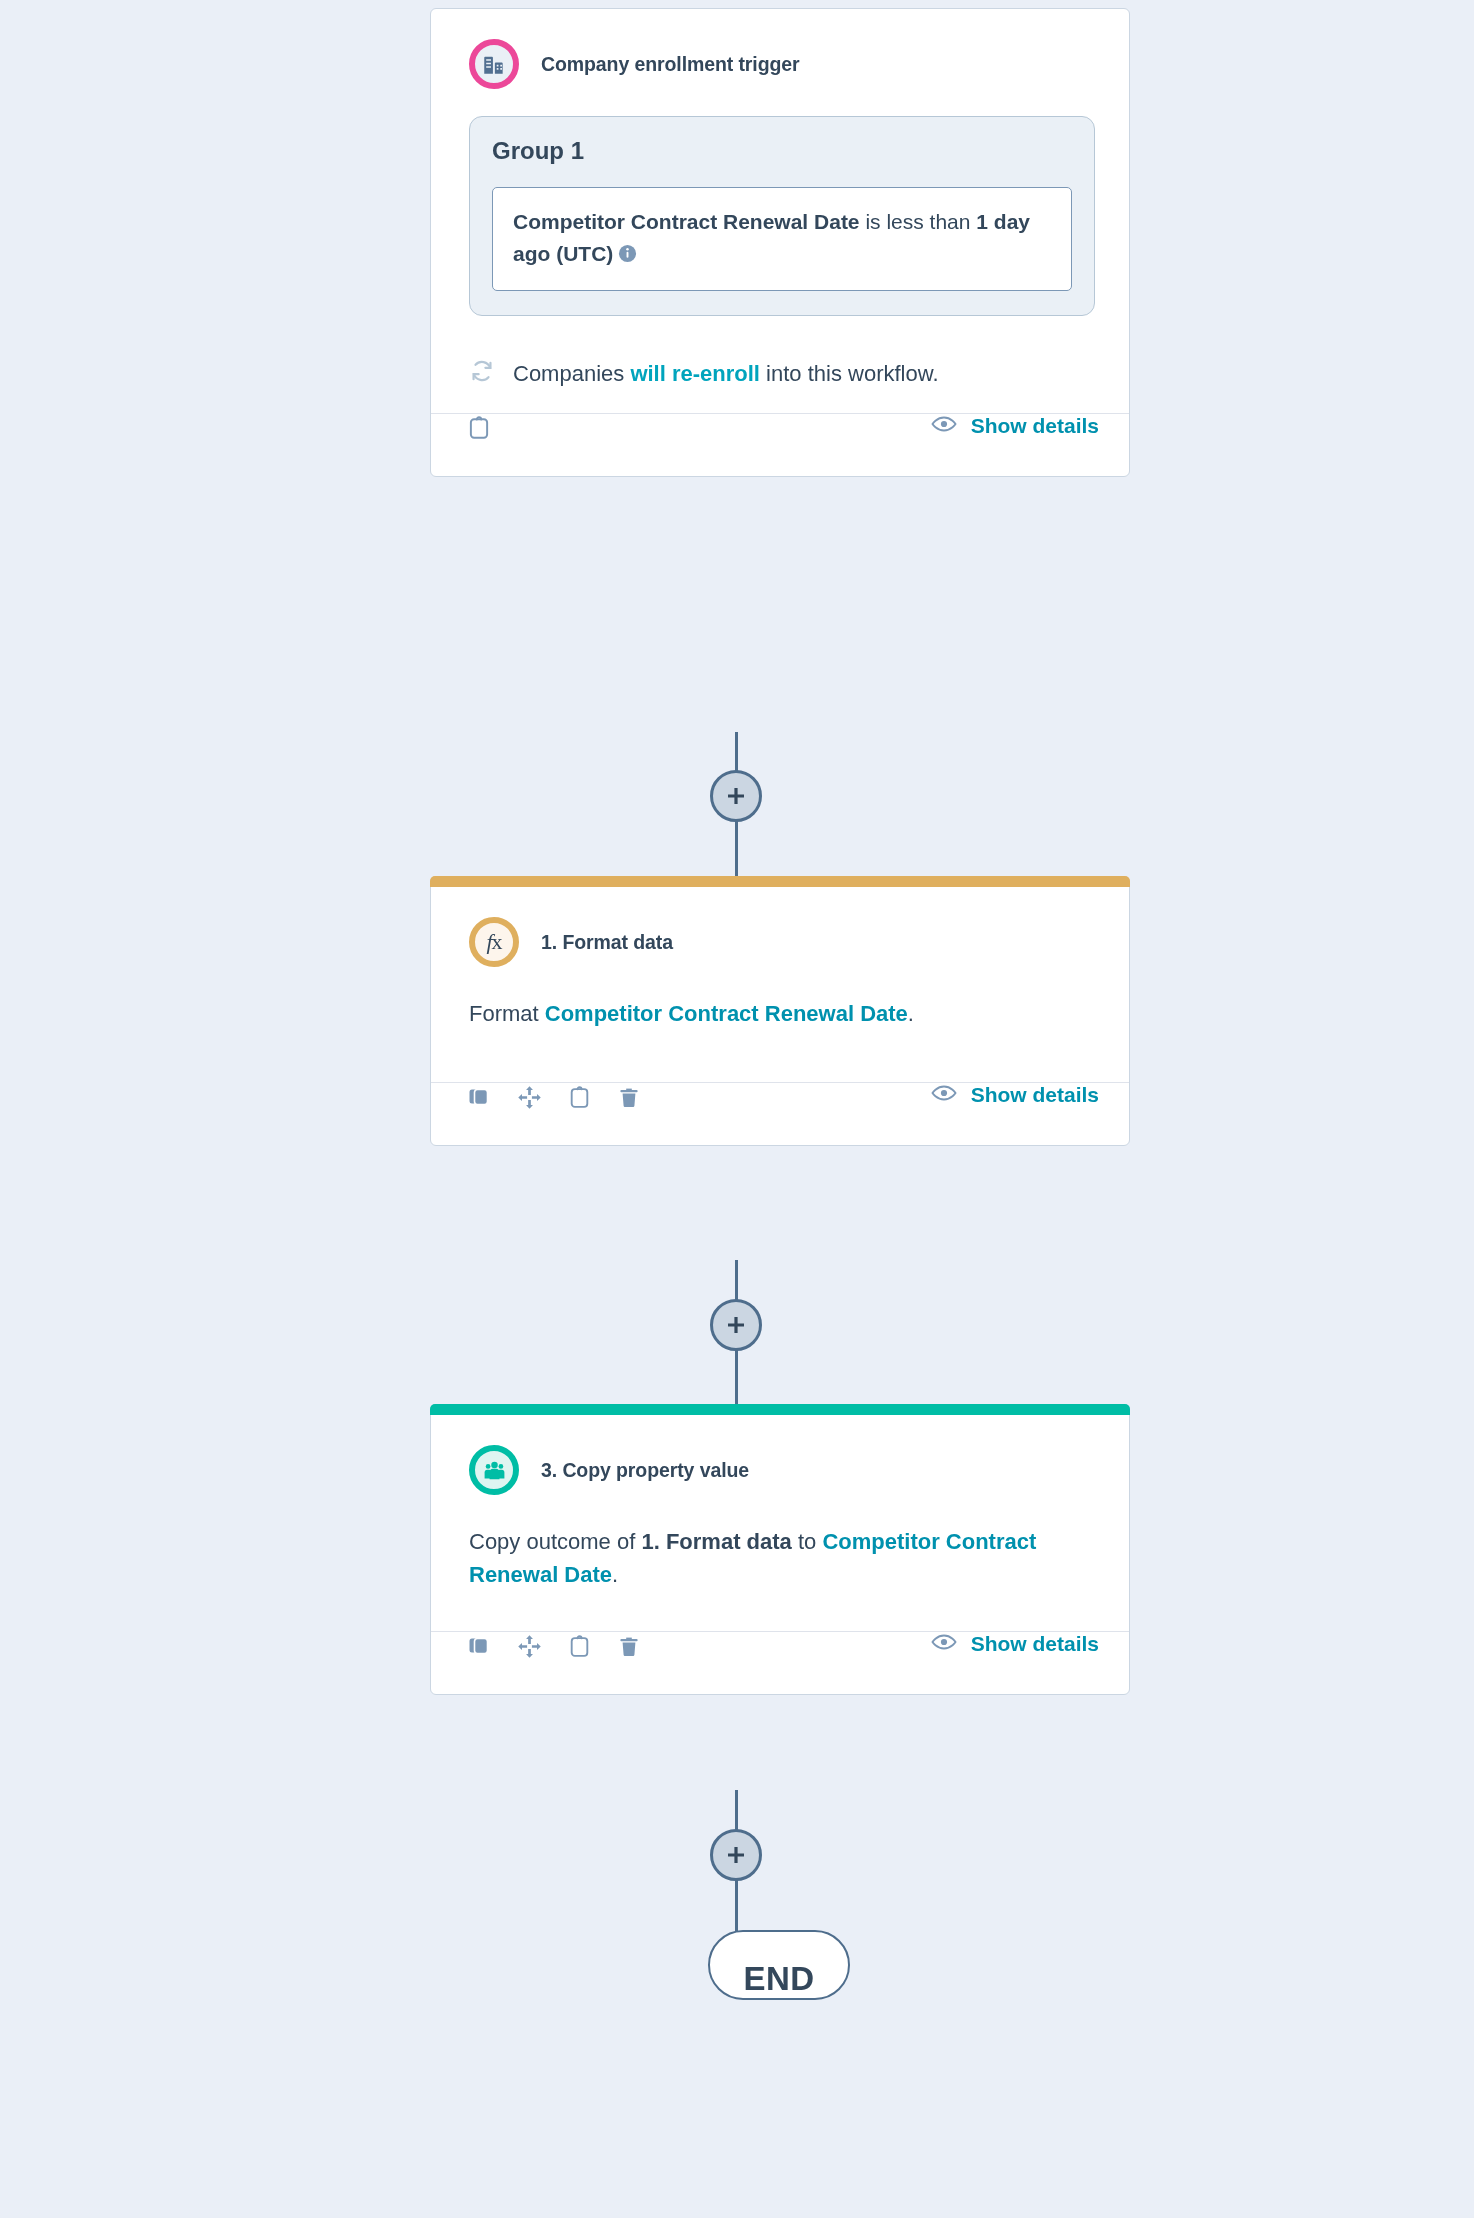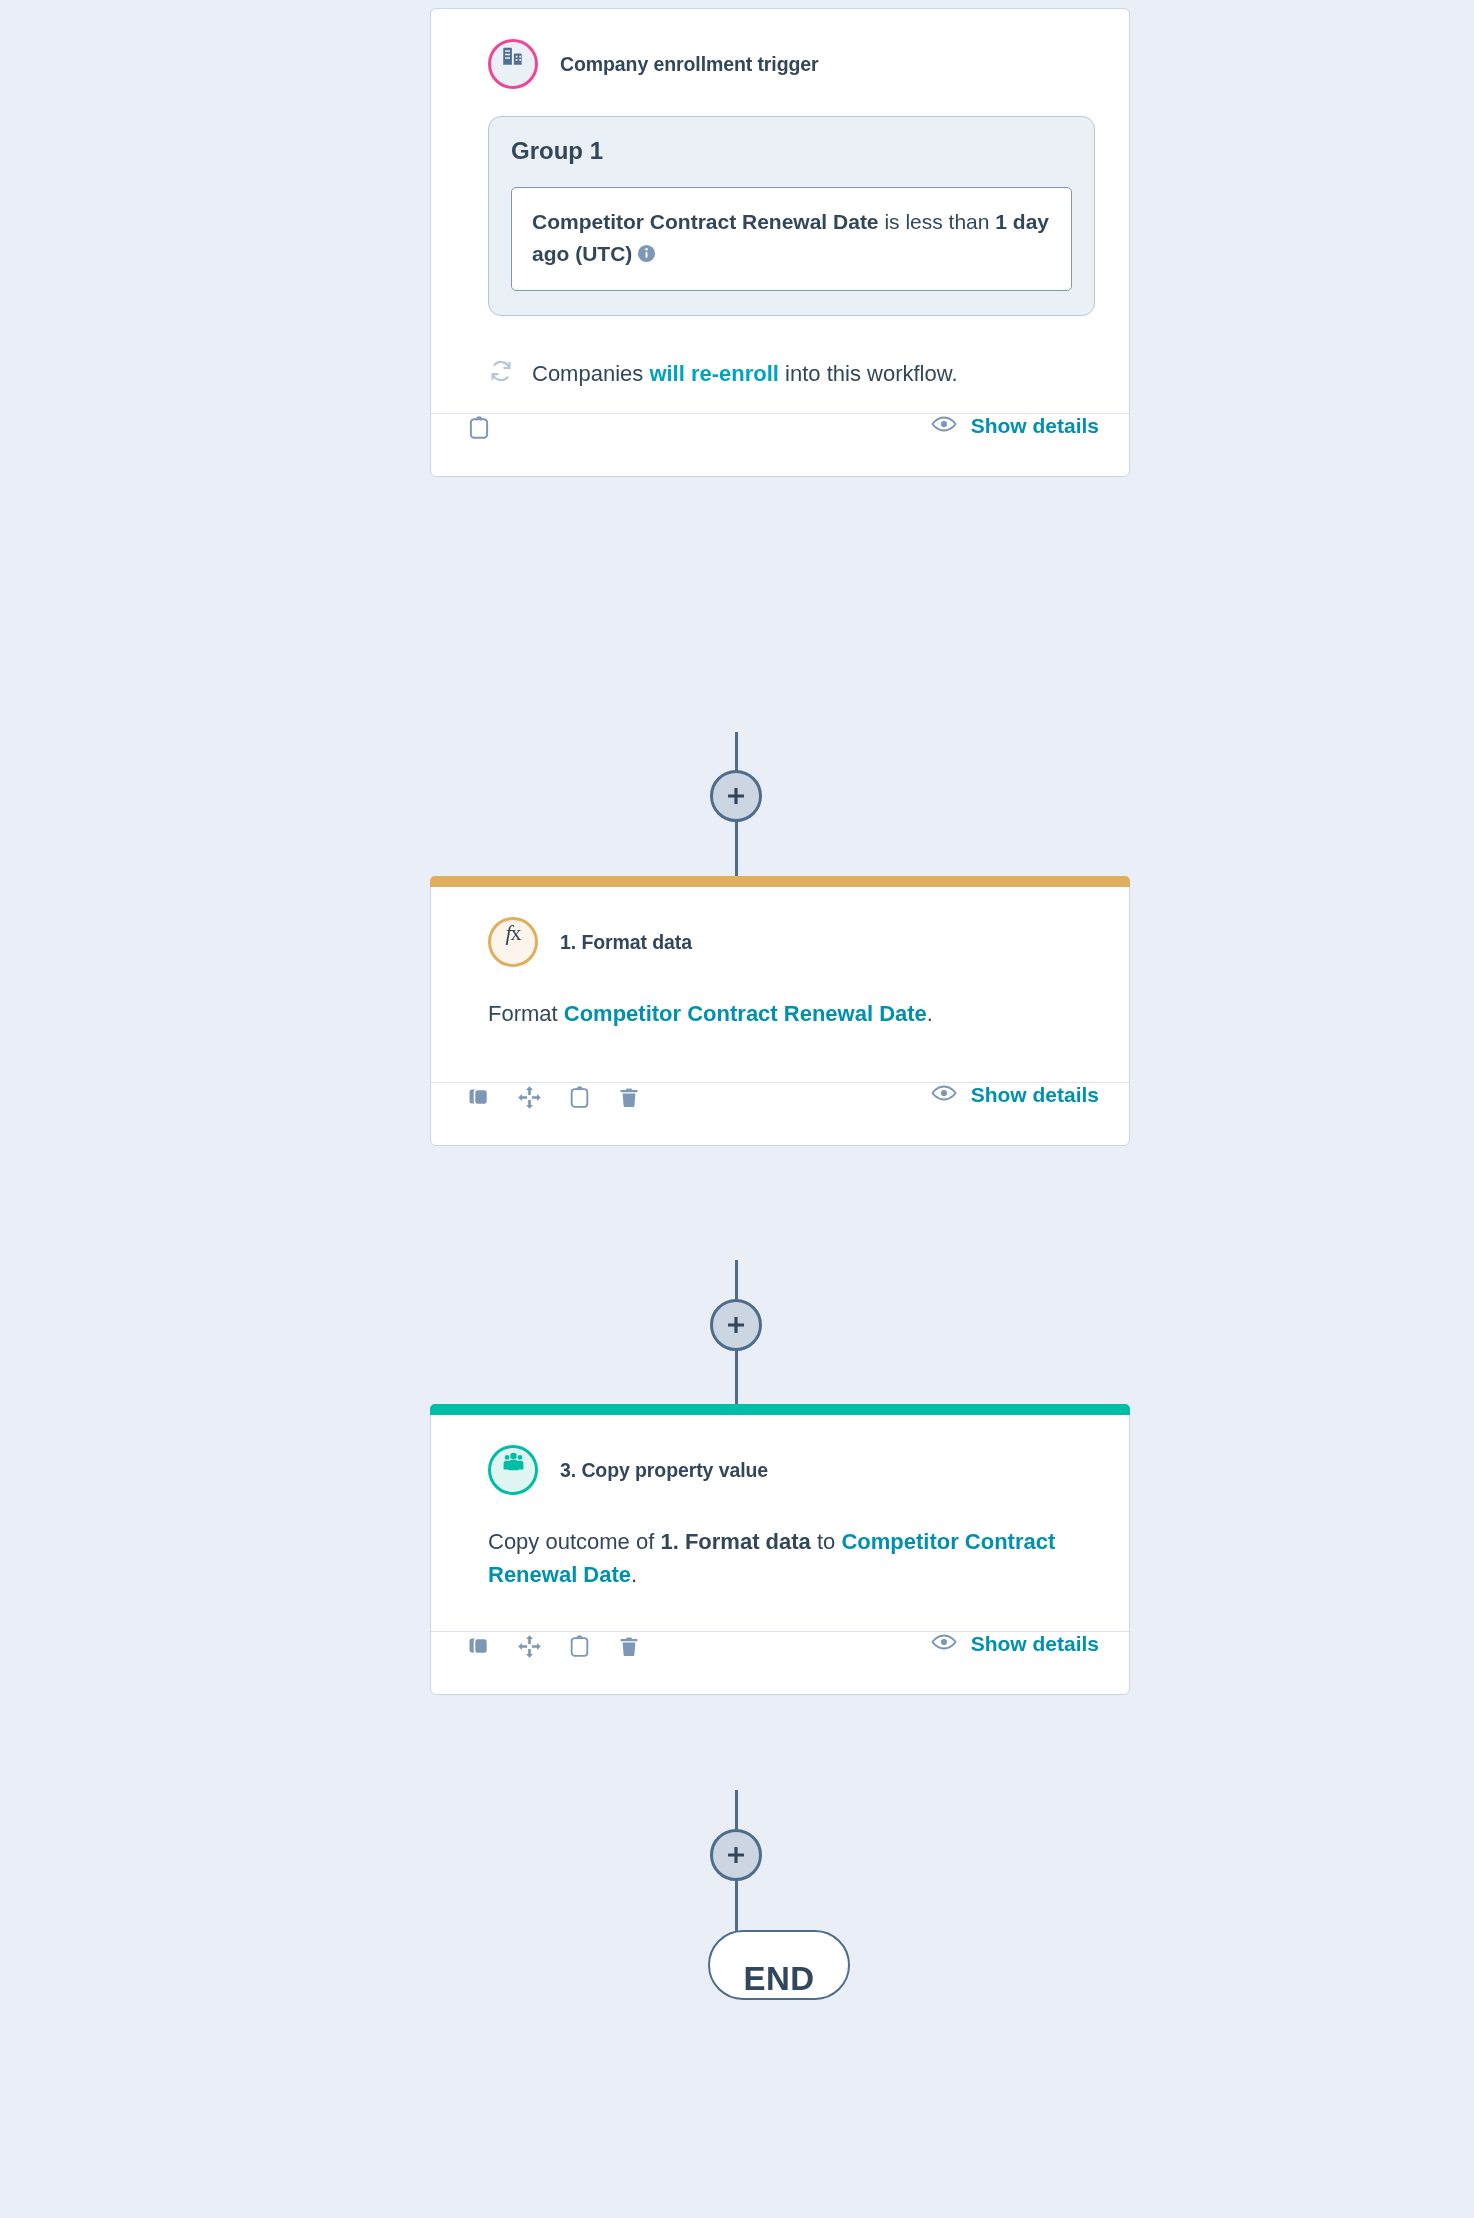--- a/index.html
+++ b/index.html
@@ -32,35 +32,35 @@
     box-sizing: border-box;
     z-index: 3;
   }
   .card-accent {
     height: 11px;
     border-top-left-radius: 5px;
     border-top-right-radius: 5px;
     margin: -1px -1px 0 -1px;
   }
   .card-body {
-    padding: 30px 34px 22px 15px;
-    margin-left: 42px;
+    padding: 30px 34px 22px 38px;
   }
   .card-head {
     display: flex;
     align-items: center;
     gap: 22px;
   }
   .head-icon {
     width: 50px;
     height: 50px;
     border-radius: 50%;
-    border: 3px solid #ec4899;
+    border: 6px solid #ec4899;
     background: #EAF0F6;
     display: flex;
+    align-items: center;
     justify-content: center;
     flex: none;
     box-sizing: border-box;
   }
   .head-icon.gold {
     border-color: #DFAF5E;
     background: #FDF5EC;
   }
   .head-icon.green {
     border-color: #00BDA5;

